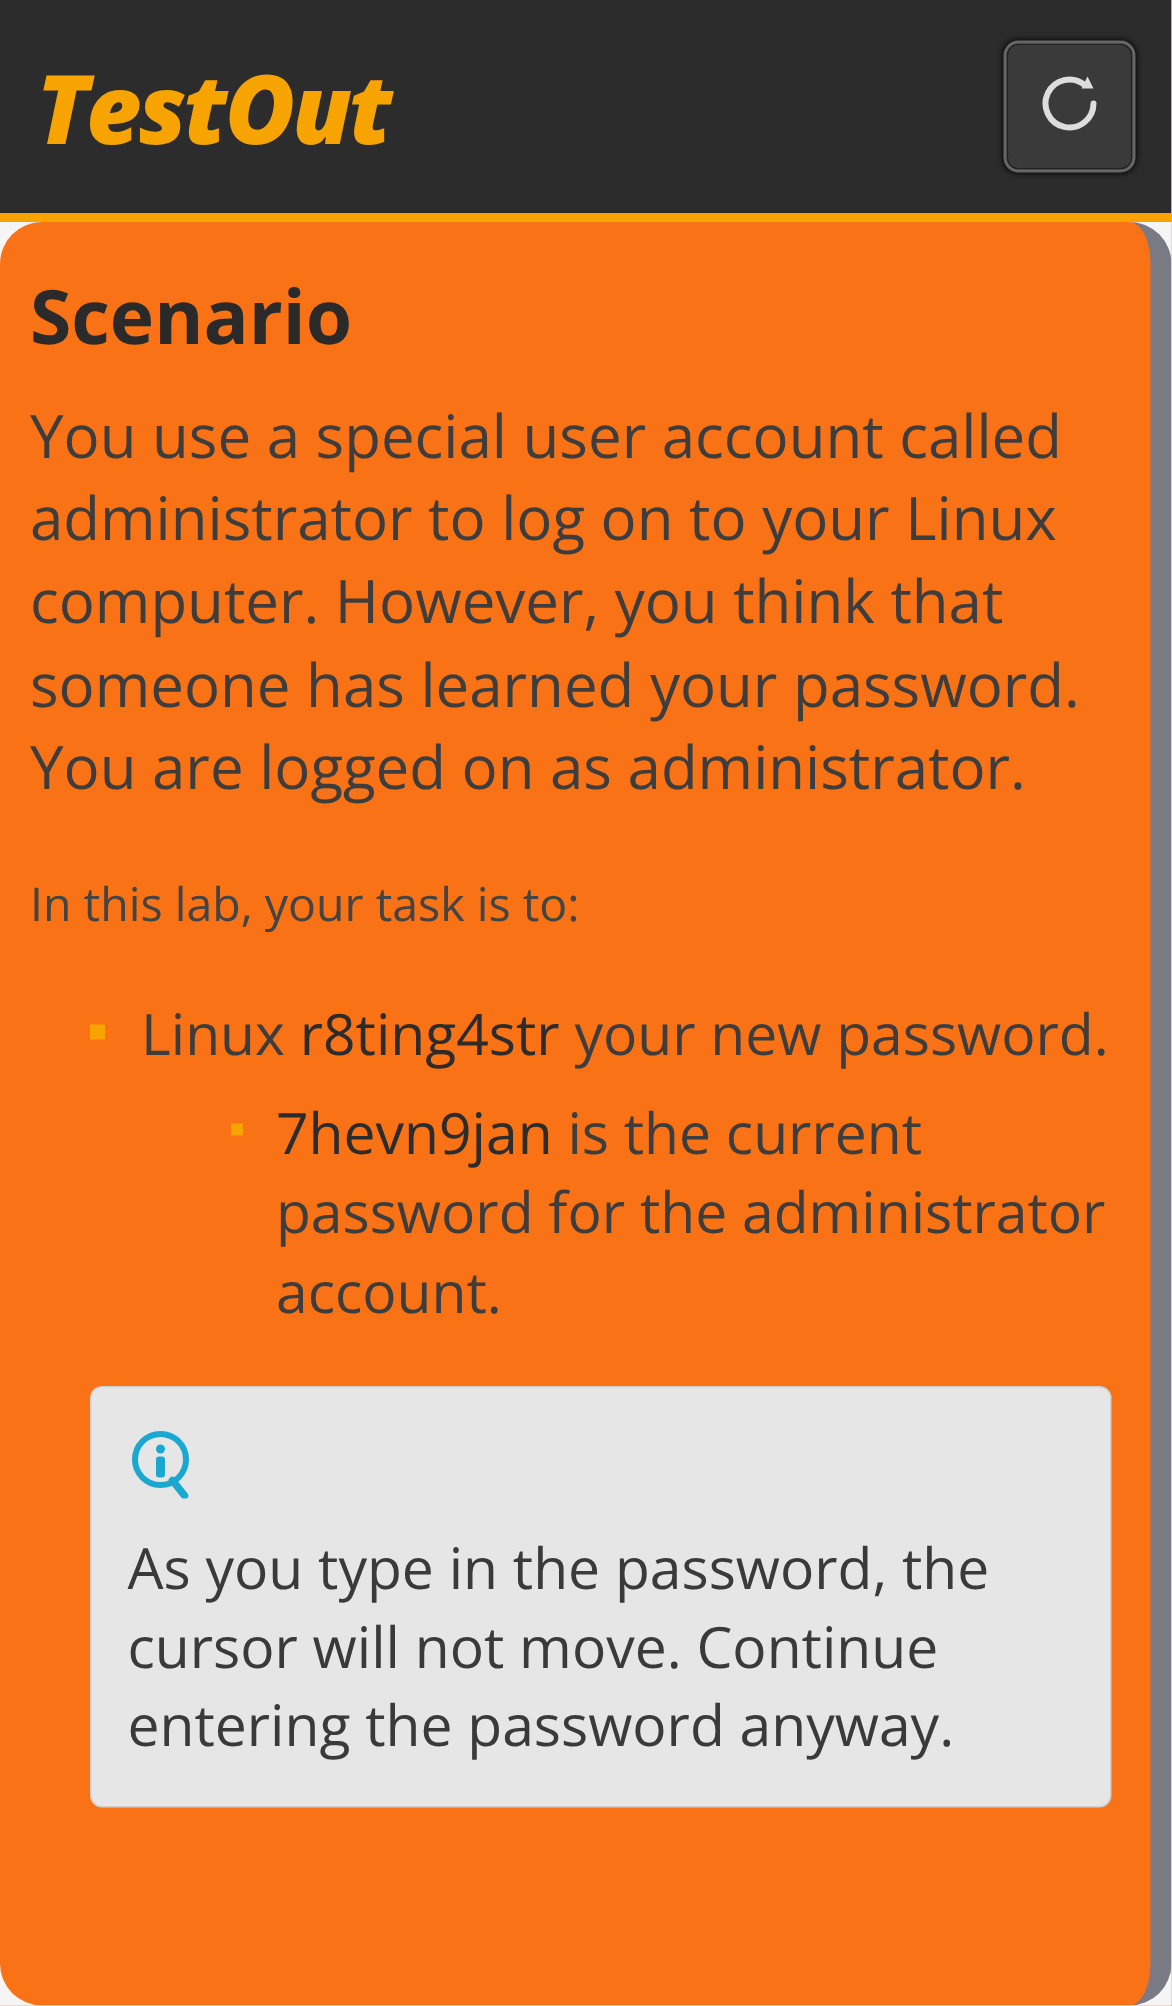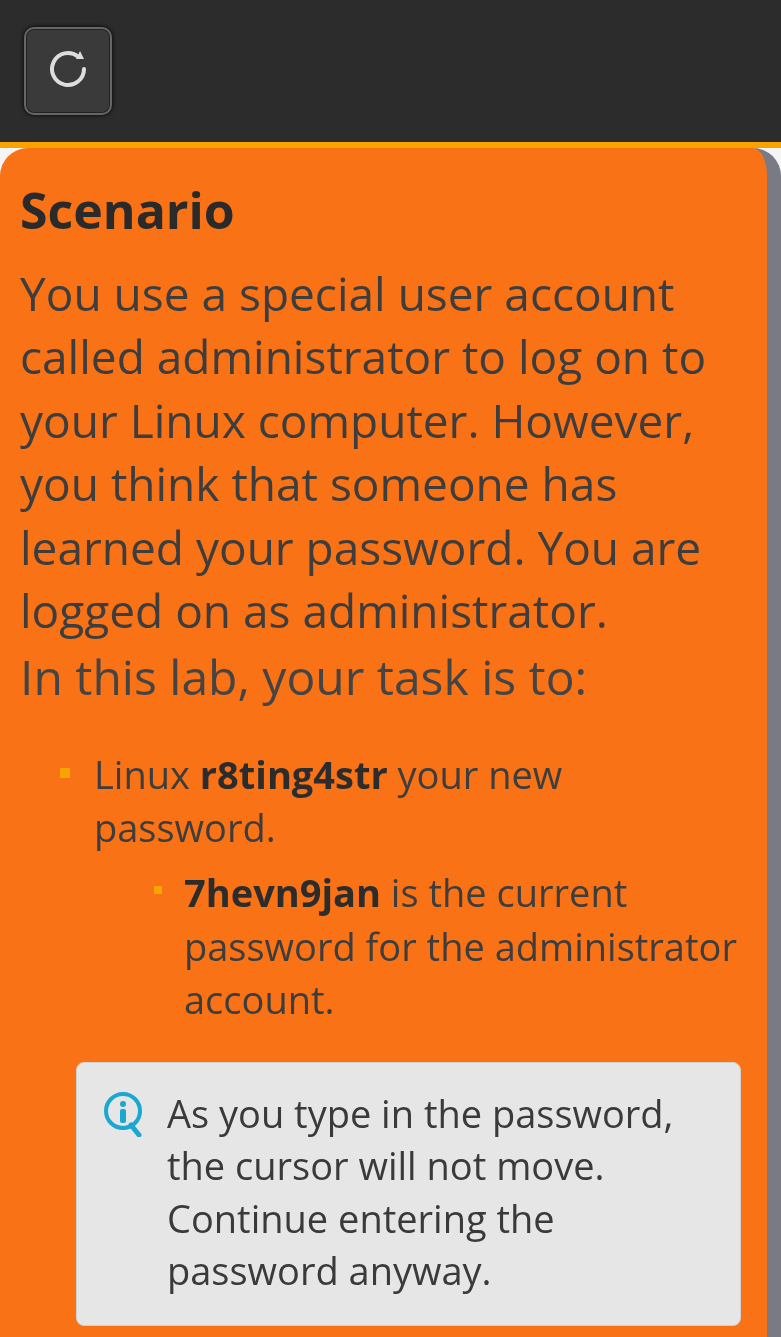--- a/index.html
+++ b/index.html
@@ -43,26 +43,27 @@
     border-right: 14px solid #7a7a85;
     border-radius: 28px;
   }
   .section-title {
     font-size: 50px;
     font-weight: 700;
     color: #2a2a2a;
     margin-bottom: 18px;
   }
   .body-text {
-    font-size: 46px;
+    font-size: 40px;
     line-height: 1.38;
     color: #3d3d3d;
+    margin-bottom: 44px;
   }
   .lead-text {
-    font-size: 48px;
+    font-size: 31px;
     line-height: 1.4;
     color: #444;
     margin-bottom: 38px;
   }
   ul.task-list {
     list-style: none;
     padding-left: 40px;
   }
   ul.task-list > li {
     position: relative;
@@ -95,49 +96,54 @@
   }
   ul.sub-list > li::before {
     content: "";
     position: absolute;
     left: 0;
     top: 20px;
     width: 8px;
     height: 8px;
     background: #f7a400;
   }
-  .bold-inline { font-weight: 700; color: #2c2c2c; }
+  .bold-inline { font-weight: 400; color: #2c2c2c; }
   .info-box {
     margin-top: 36px;
-    margin-left: 56px;
+    margin-left: 40px;
     margin-right: 6px;
     background: #e6e6e6;
     border: 1px solid #d0d0d0;
     border-radius: 8px;
     padding: 24px 24px 28px 24px;
     display: flex;
     gap: 20px;
+    flex-direction: column;
   }
   .info-box .info-icon {
     flex: 0 0 auto;
     width: 46px;
     height: 46px;
     margin-top: 4px;
   }
   .info-box .info-icon svg { width: 46px; height: 46px; }
   .info-box .info-text {
     font-size: 38px;
     line-height: 1.38;
     color: #3a3a3a;
   }
 </style>
 </head>
 <body>
 
 <div class="app-bar">
+  <div class="logo">
+    <span class="t1">Test</span>
+      <span class="t2">Out</span>
+  </div>
   <div class="refresh-btn">
     <span>
       <svg viewBox="0 0 48 48">
         <path d="M40 24a16 16 0 1 1-6-12.5" stroke-linecap="round"></path>
         <path d="M36 6 L40 14 L32 14 Z" fill="#ddd" stroke="none"></path>
       </svg>
     </span>
   </div>
 </div>
 

